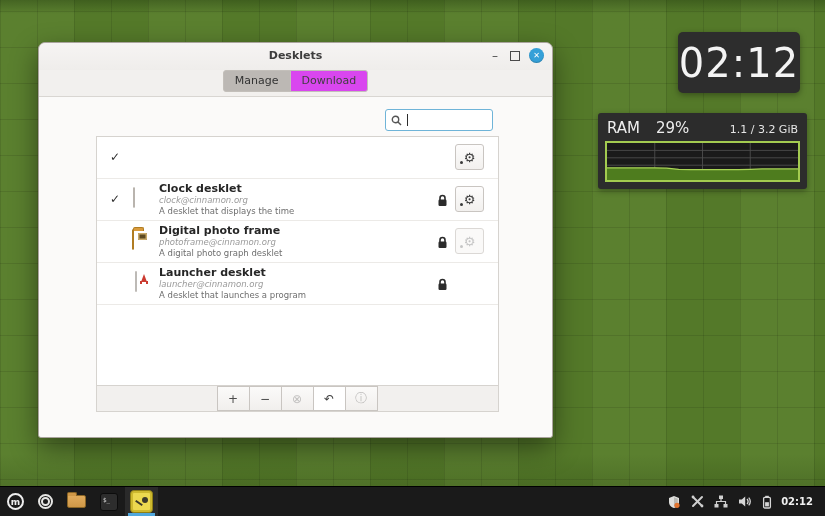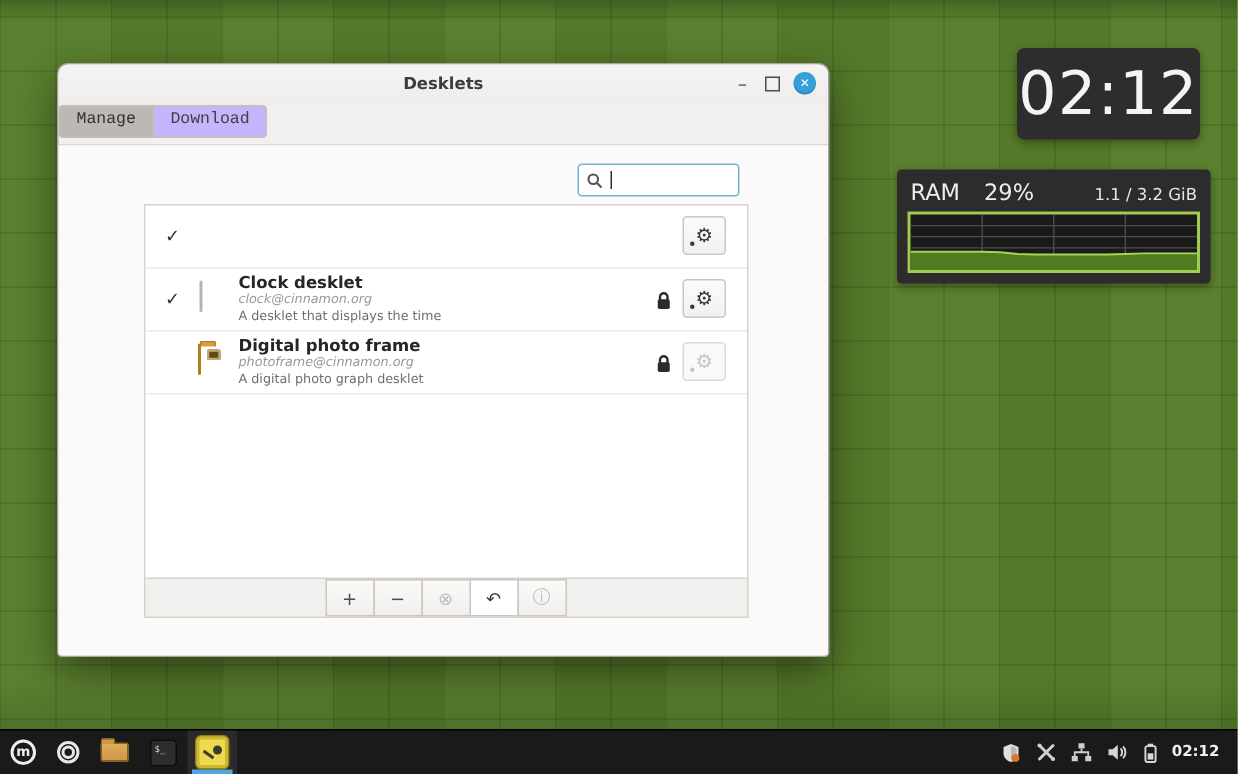--- a/index.html
+++ b/index.html
@@ -37,23 +37,23 @@
     background:#f2f0ee;border:1px solid #aaa49e;border-radius:7px 7px 3px 3px;
     box-shadow:0 10px 28px rgba(0,0,0,0.45);box-sizing:border-box;
   }
   .titlebar{position:relative;height:27px;background:linear-gradient(#f6f4f3,#efedeb);border-radius:7px 7px 0 0;}
   .titlebar .title{position:absolute;left:0;right:0;top:6px;text-align:center;font-size:11px;font-weight:700;color:#3d3d3d;}
   .win-controls{position:absolute;right:8px;top:5px;display:flex;align-items:center;gap:9px;}
   .btn-min{width:12px;text-align:center;color:#4a4a4a;font-size:12px;line-height:14px;cursor:default;}
   .btn-max{width:8px;height:8px;border:1px solid #4a4a4a;background:transparent;}
   .btn-close{width:15px;height:15px;border-radius:50%;background:#35a0d8;color:#fff;font-size:8px;font-weight:700;
     display:flex;align-items:center;justify-content:center;box-shadow:inset 0 -1px 1px rgba(0,0,0,0.2);}
-  .tabs{height:26px;font-family:Liberation Mono, monospace;}
+  .tabs{height:26px;text-align:center;}
   .tabgroup{display:inline-flex;vertical-align:top;}
-  .tab{font-size:11px;color:#3f3f3f;padding:3px 11px 4px 11px;background:#c4b5fd;border:1px solid #c3bfba;margin-left:-1px;line-height:13px;}
+  .tab{font-size:11px;color:#3f3f3f;padding:3px 11px 4px 11px;background:#d946ef;border:1px solid #c3bfba;margin-left:-1px;line-height:13px;}
   .tab:first-child{border-radius:3px 0 0 3px;margin-left:0;}
   .tab:last-child{border-radius:0 3px 3px 0;}
   .tab.selected{background:#bcb8b4;color:#333;}
   .win-body{position:absolute;left:0;right:0;top:53px;bottom:0;background:#fbfaf9;border-top:1px solid #d9d6d2;border-radius:0 0 3px 3px;}
   .search{position:absolute;top:12px;right:59px;width:108px;height:22px;background:#fff;
     border:1px solid #6fb4d8;border-radius:3px;box-sizing:border-box;display:flex;align-items:center;padding:0 5px;}
   .search svg{flex:0 0 auto;}
   .caret{width:1px;height:12px;background:#2c2c2c;margin-left:5px;}
   .list{position:absolute;left:57px;top:39px;width:403px;height:250px;background:#fff;
     border:1px solid #d6d3cf;box-sizing:border-box;}
@@ -205,20 +205,34 @@
             <svg width="11" height="13" viewBox="0 0 11 13">
                 <path d="M3 6 V4 a2.5 2.5 0 0 1 5 0 V6" fill="none" stroke="#2b2b2b" stroke-width="1.6"></path>
                 <rect x="1.5" y="5.5" width="8" height="6.5" rx="1.2" fill="#2b2b2b"></rect>
               </svg>
           </span>
           <span class="cfg disabled">
               <span class="gear">⚙</span>
             </span>
         </div>
 
+        <div class="row">
+          <span class="dicon"><span class="icon-launch"></span></span>
+          <div class="rowtext">
+            <div class="rtitle">Launcher desklet</div>
+            <div class="ruuid">launcher@cinnamon.org</div>
+            <div class="rdesc">A desklet that launches a program</div>
+          </div>
+          <span class="lock">
+            <svg width="11" height="13" viewBox="0 0 11 13">
+                <path d="M3 6 V4 a2.5 2.5 0 0 1 5 0 V6" fill="none" stroke="#2b2b2b" stroke-width="1.6"></path>
+                <rect x="1.5" y="5.5" width="8" height="6.5" rx="1.2" fill="#2b2b2b"></rect>
+              </svg>
+          </span>
+        </div>
 
       </div>
 
       <div class="list-toolbar">
         <span class="tbtn">+</span>
         <span class="tbtn">−</span>
         <span class="tbtn disabled">⊗</span>
         <span class="tbtn active">↶</span>
         <span class="tbtn disabled">ⓘ</span>
       </div>

